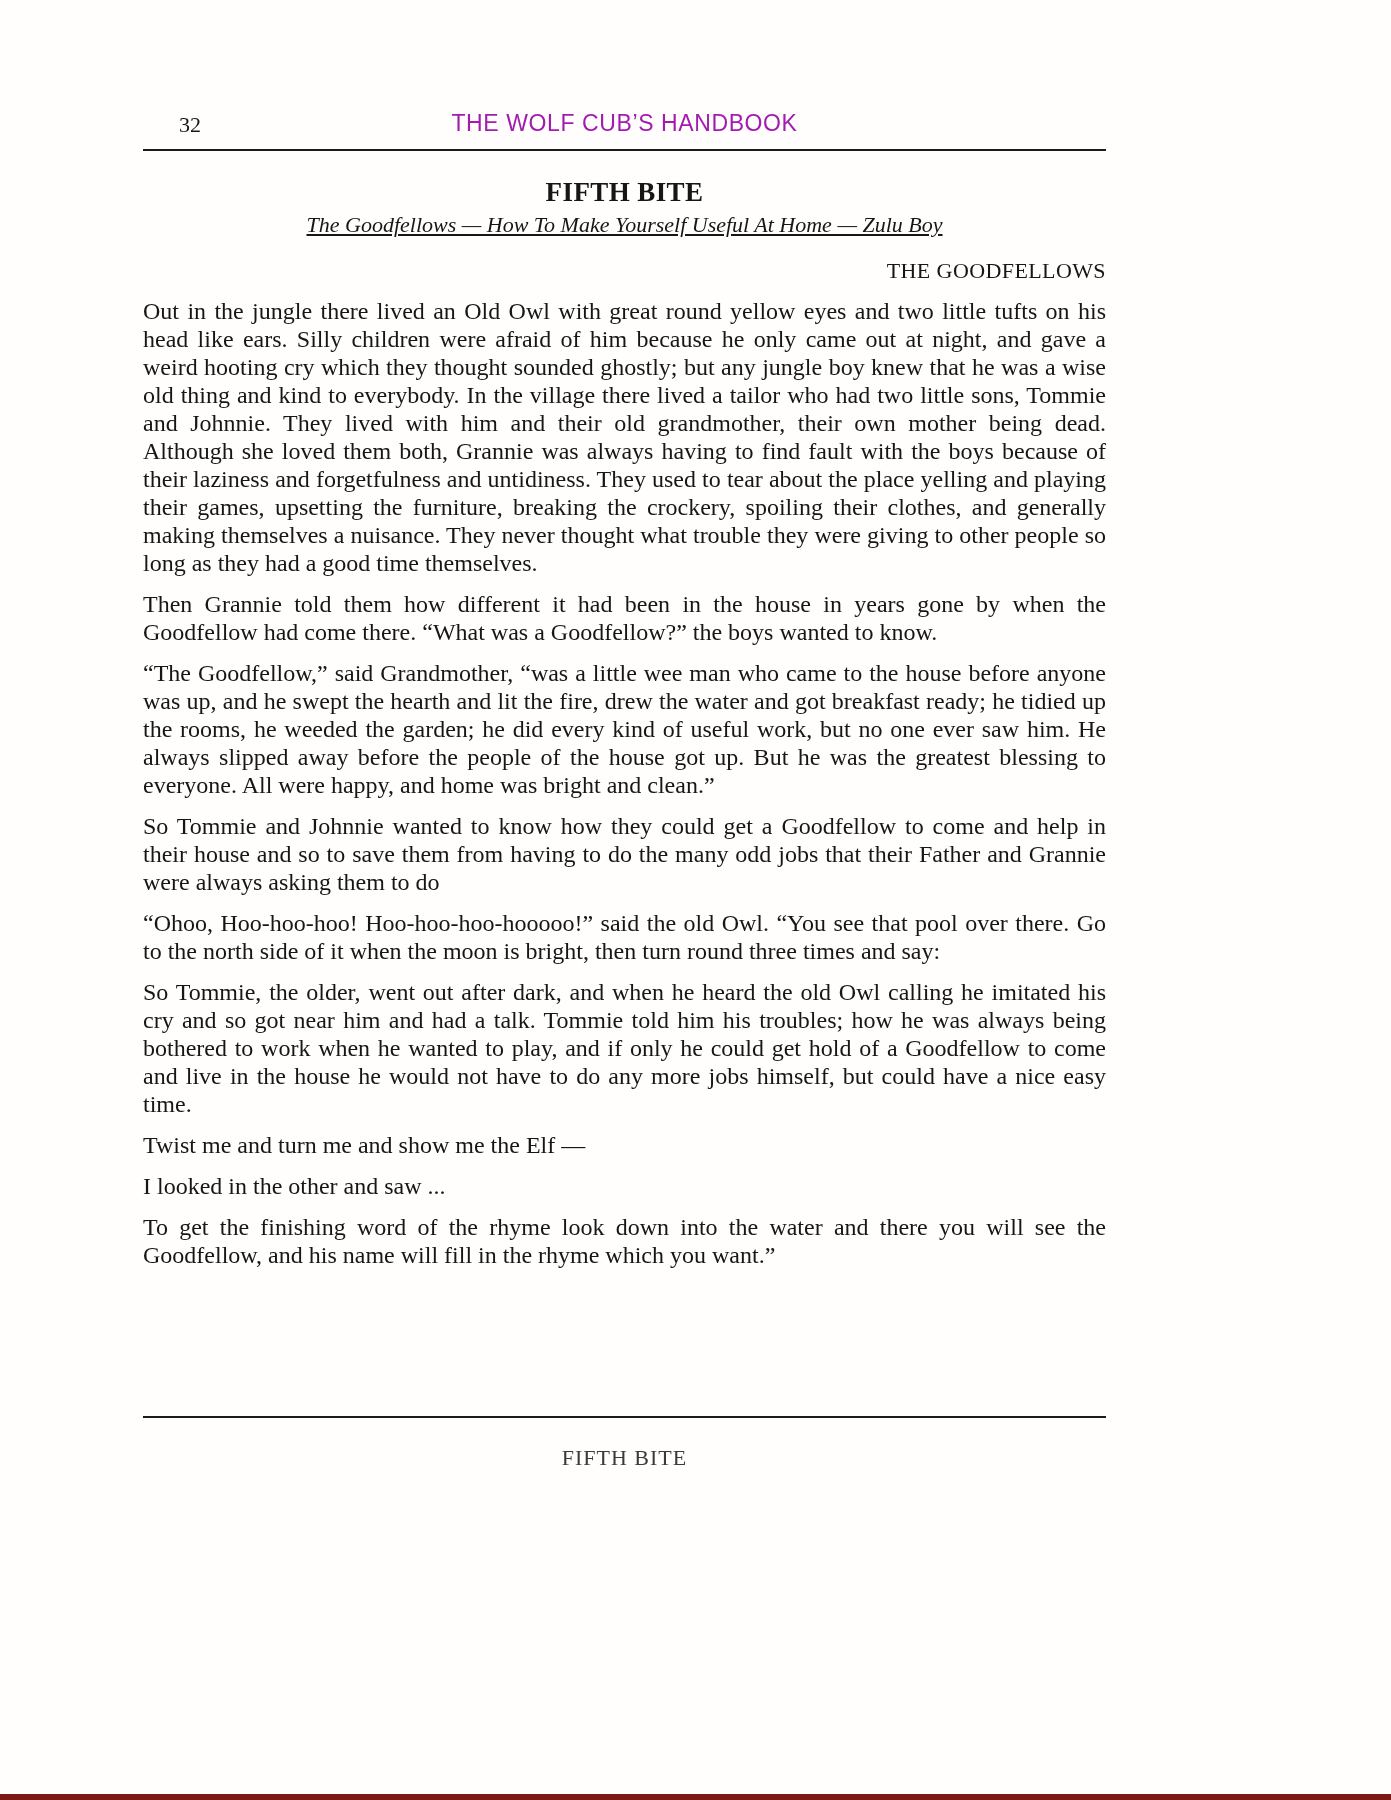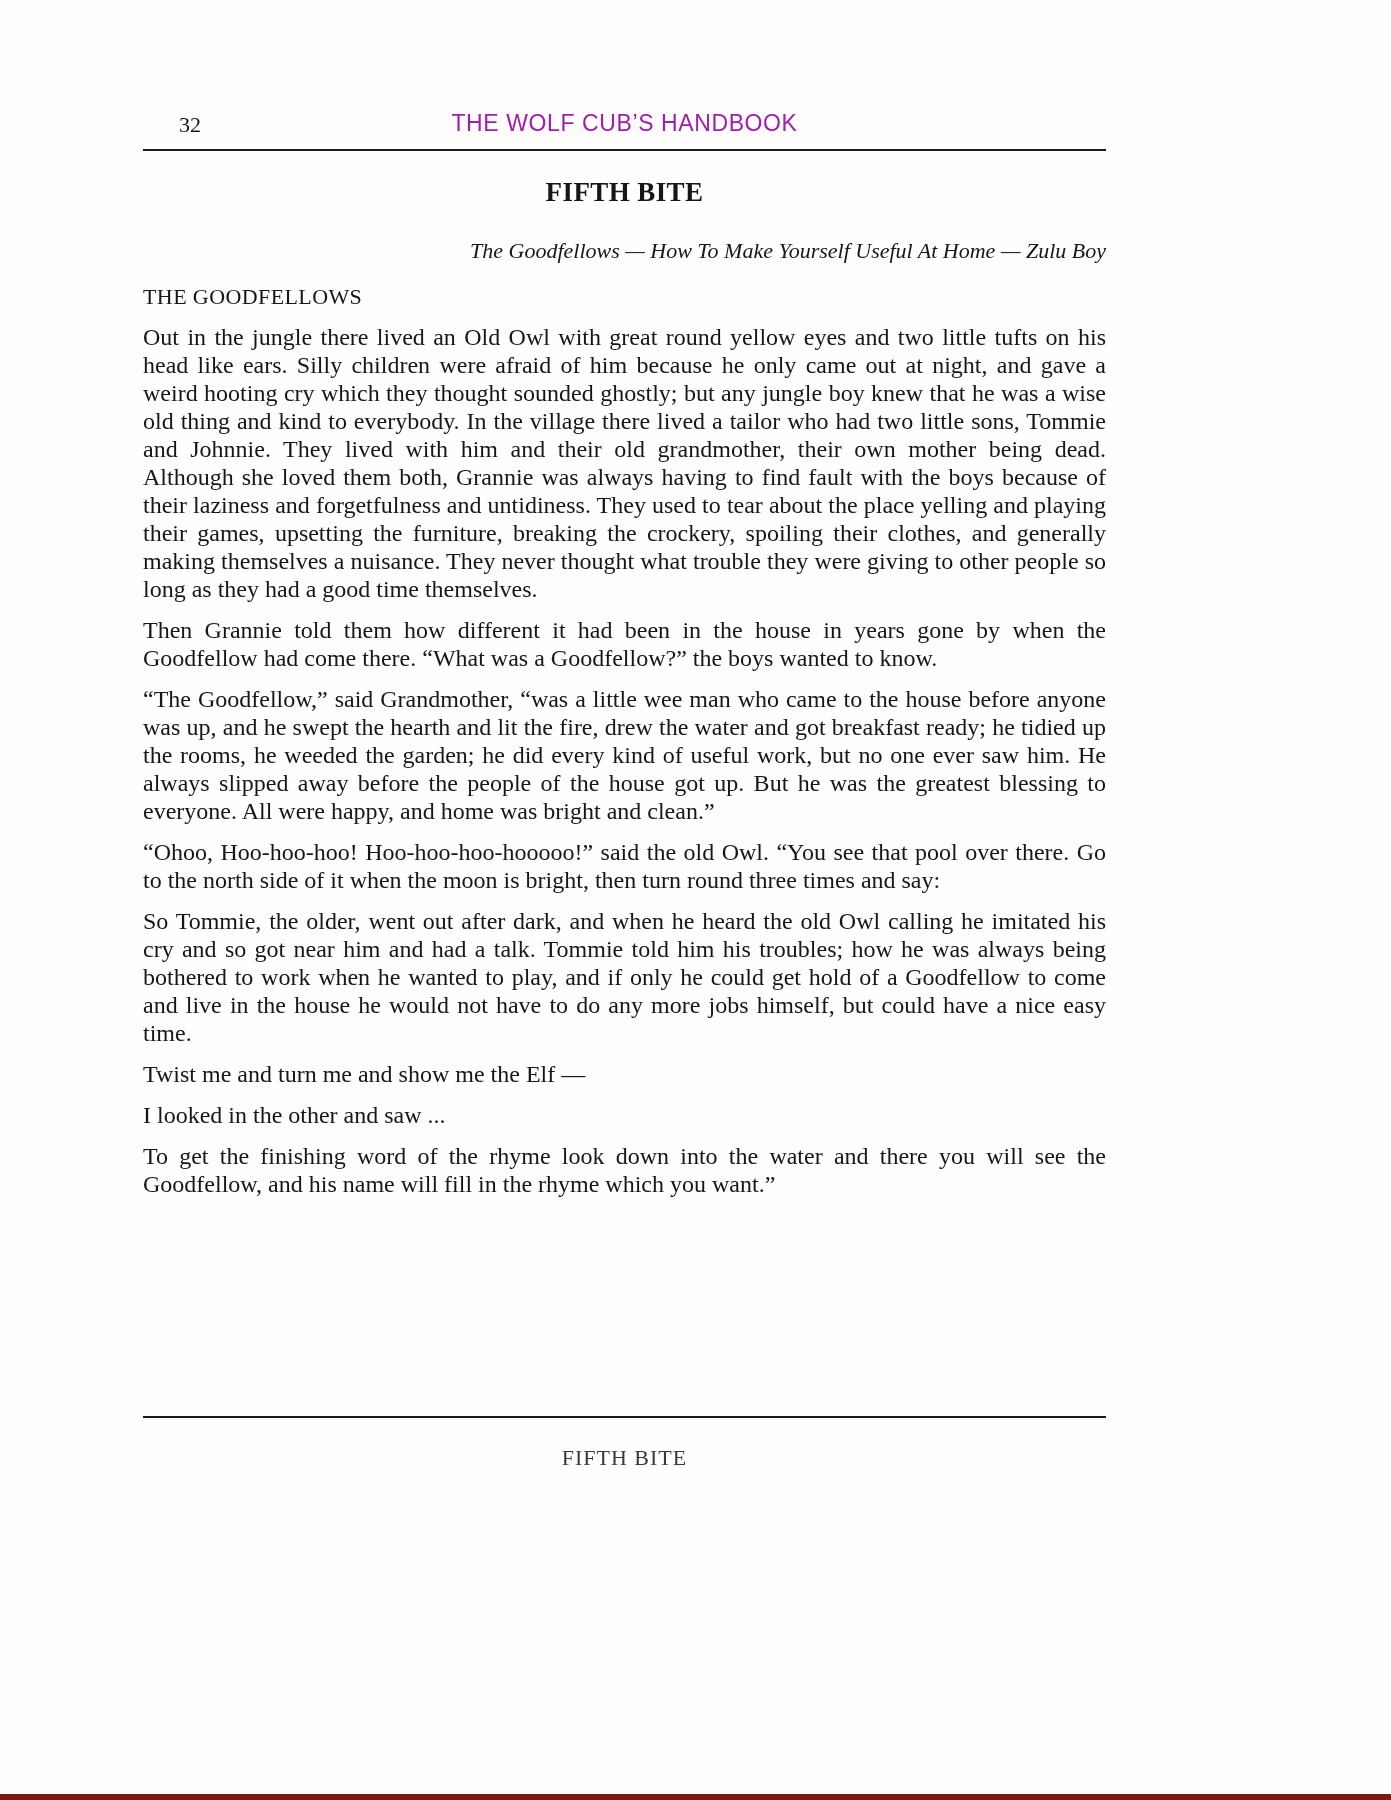--- a/index.html
+++ b/index.html
@@ -42,29 +42,30 @@
 
   .chapter-title {
     text-align: center;
     font-size: 27px;
     font-weight: bold;
     margin: 26px 0 0 0;
     letter-spacing: 0.4px;
   }
 
   .subtitle {
-    text-align: right;
+    text-align: center;
     font-style: italic;
     font-size: 22px;
     line-height: 29px;
-    margin-top: 28px;
+    margin-top: 2px;
+    text-decoration: underline;
   }
 
   .section-heading {
-    text-align: left;
+    text-align: right;
     font-size: 22px;
     font-weight: normal;
     margin: 19px 0 0 0;
     letter-spacing: 0.4px;
   }
 
   .body-text { margin-top: 8px; }
   .body-text p {
     font-size: 24px;
     line-height: 28px;
@@ -114,20 +115,21 @@
     <div class="subtitle">
       <div>The Goodfellows — How To Make Yourself Useful At Home — Zulu Boy</div>
     </div>
 
     <h2 class="section-heading">THE GOODFELLOWS</h2>
 
     <div class="body-text">
       <p>Out in the jungle there lived an Old Owl with great round yellow eyes and two little tufts on his head like ears. Silly children were afraid of him because he only came out at night, and gave a weird hooting cry which they thought sounded ghostly; but any jungle boy knew that he was a wise old thing and kind to everybody. In the village there lived a tailor who had two little sons, Tommie and Johnnie. They lived with him and their old grandmother, their own mother being dead. Although she loved them both, Grannie was always having to find fault with the boys because of their laziness and forgetfulness and untidiness. They used to tear about the place yelling and playing their games, upsetting the furniture, breaking the crockery, spoiling their clothes, and generally making themselves a nuisance. They never thought what trouble they were giving to other people so long as they had a good time themselves.</p>
       <p>Then Grannie told them how different it had been in the house in years gone by when the Goodfellow had come there. “What was a Goodfellow?” the boys wanted to know.</p>
       <p>“The Goodfellow,” said Grandmother, “was a little wee man who came to the house before anyone was up, and he swept the hearth and lit the fire, drew the water and got breakfast ready; he tidied up the rooms, he weeded the garden; he did every kind of useful work, but no one ever saw him. He always slipped away before the people of the house got up. But he was the greatest blessing to everyone. All were happy, and home was bright and clean.”</p>
+      <p>So Tommie and Johnnie wanted to know how they could get a Goodfellow to come and help in their house and so to save them from having to do the many odd jobs that their Father and Grannie were always asking them to do</p>
       <p>“Ohoo, Hoo-hoo-hoo! Hoo-hoo-hoo-hooooo!” said the old Owl. “You see that pool over there. Go to the north side of it when the moon is bright, then turn round three times and say:</p>
       <p>So Tommie, the older, went out after dark, and when he heard the old Owl calling he imitated his cry and so got near him and had a talk. Tommie told him his troubles; how he was always being bothered to work when he wanted to play, and if only he could get hold of a Goodfellow to come and live in the house he would not have to do any more jobs himself, but could have a nice easy time.</p>
       <p>Twist me and turn me and show me the Elf —</p>
       <p>I looked in the other and saw ...</p>
       <p>To get the finishing word of the rhyme look down into the water and there you will see the Goodfellow, and his name will fill in the rhyme which you want.”</p>
     </div>
 
   </div>
 
   <div class="page-footer">

